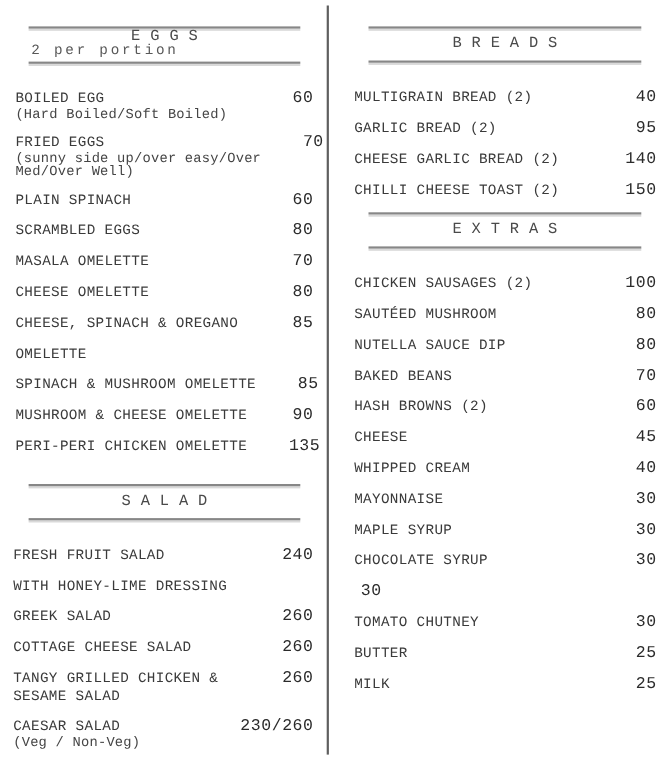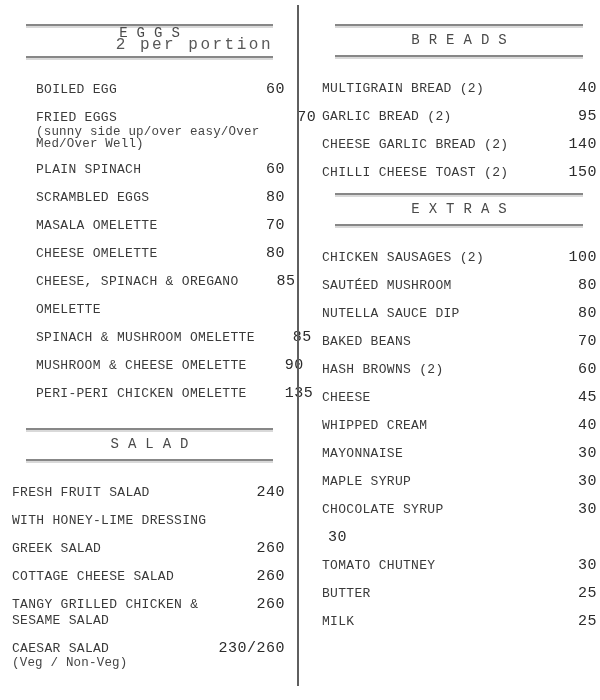--- a/index.html
+++ b/index.html
@@ -45,40 +45,40 @@
     font-size: 14px;
     letter-spacing: 9px;
     text-indent: 9px;
     color: #4a4a4a;
     padding: 7px 0 7px;
     line-height: 15px;
     white-space: nowrap;
   }
   .section-header.has-sub .sec-title { padding: 0 0 0; line-height: 14px; }
   .sec-sub {
-    text-align: right;
-    font-size: 16px;
+    text-align: left;
+    font-size: 13px;
     letter-spacing: 2.5px;
     text-indent: 2.5px;
     color: #585858;
     line-height: 11px;
     padding-bottom: 5px;
     white-space: nowrap;
   }
 
   .items { margin-top: 24px; }
   .row {
     display: flex;
     align-items: flex-start;
     justify-content: space-between;
     margin-bottom: 12px;
   }
   .column-left  .row { padding-right: 12px; }
   .column-right .row { padding-right: 15px; }
-  [data-name="menu-section-eggs"]   .row { padding-left: 36px; gap: 32px; }
+  [data-name="menu-section-eggs"]   .row { padding-left: 14px; gap: 32px; }
   [data-name="menu-section-salad"]  .row { padding-left: 12px; }
   [data-name="menu-section-breads"] .row,
   [data-name="menu-section-extras"] .row { padding-left: 22px; }
 
   .names { flex: 1 1 auto; }
   .name-line {
     font-size: 13px;
     line-height: 16px;
     letter-spacing: 0.3px;
     white-space: nowrap;
@@ -108,20 +108,21 @@
       <div class="section-header has-sub" data-name="section-header">
         <div class="rule" data-name="section-rule-top"></div>
         <div class="sec-title" data-name="section-title">EGGS</div>
         <div class="sec-sub" data-name="section-subtitle">2 per portion</div>
         <div class="rule" data-name="section-rule-bottom"></div>
       </div>
       <div class="items" data-name="section-items">
         <div class="row" data-name="menu-item-row">
           <div class="names" data-name="item-text">
             <div class="name-line" data-name="item-name">BOILED EGG</div>
+            <div class="desc-line" data-name="item-description">(Hard Boiled/Soft Boiled)</div>
           </div>
           <div class="price" data-name="item-price">60</div>
         </div>
         <div class="row" data-name="menu-item-row">
           <div class="names" data-name="item-text">
             <div class="name-line" data-name="item-name">FRIED EGGS</div>
             <div class="desc-line" data-name="item-description">(sunny side up/over easy/Over</div>
             <div class="desc-line" data-name="item-description">Med/Over Well)</div>
           </div>
           <div class="price" data-name="item-price">70</div>

